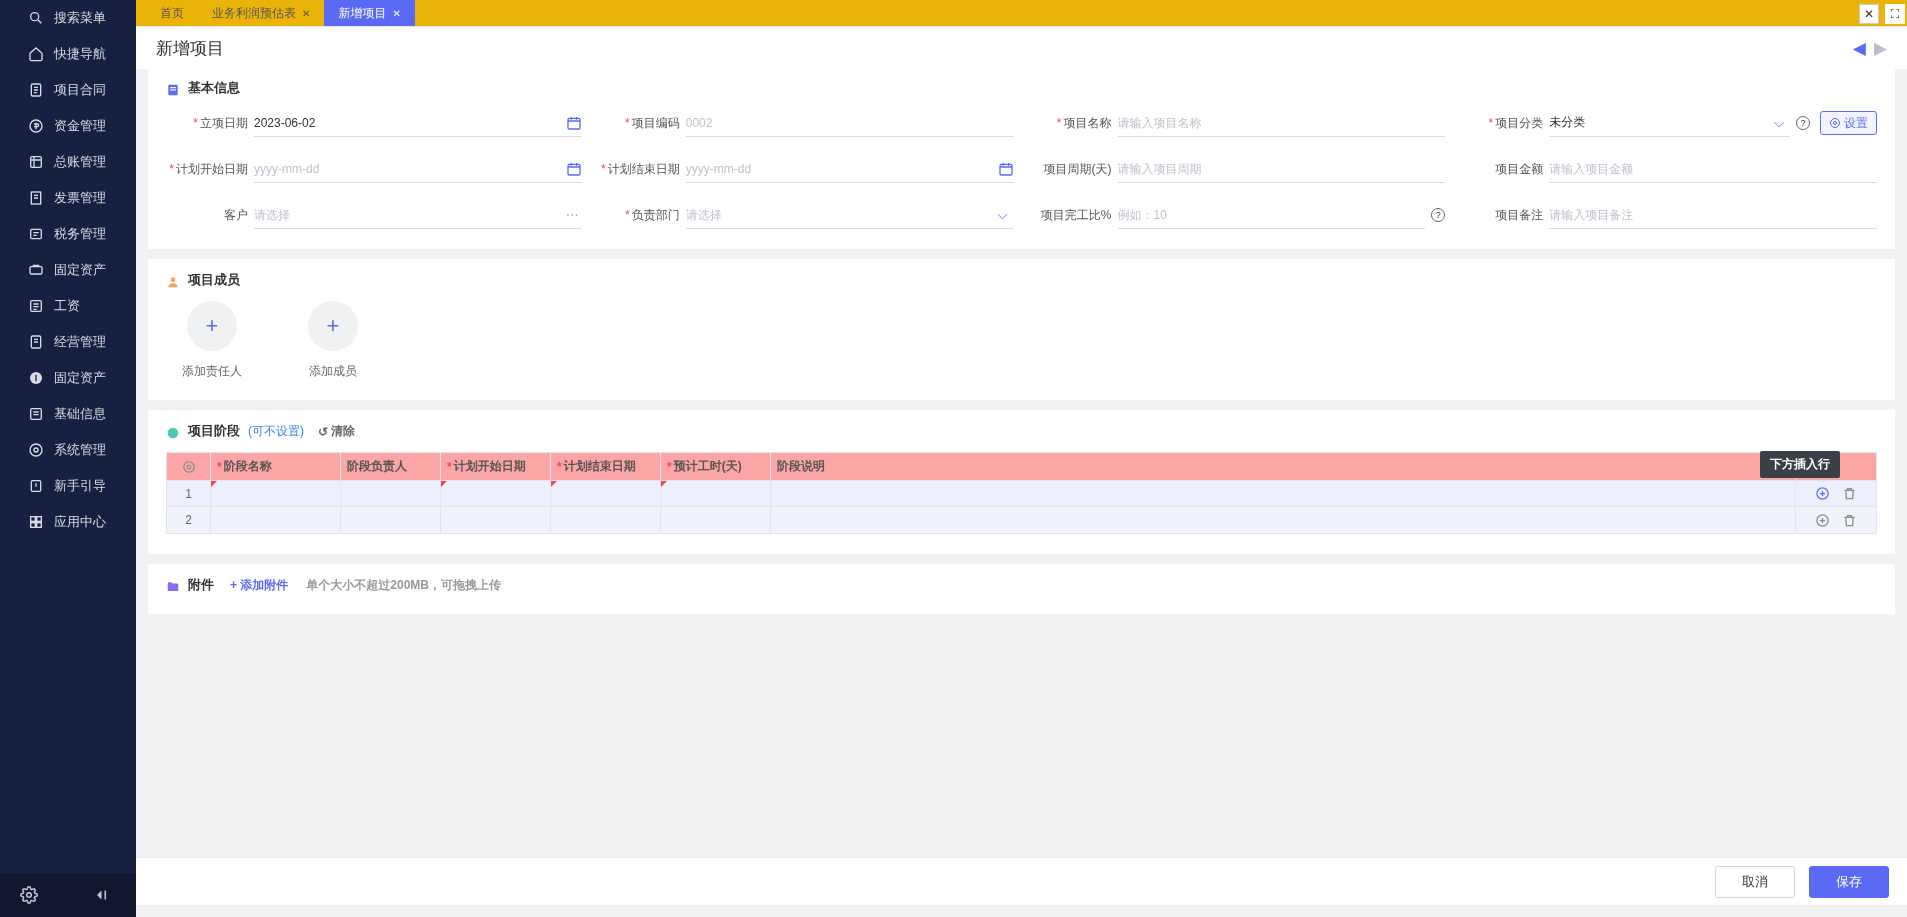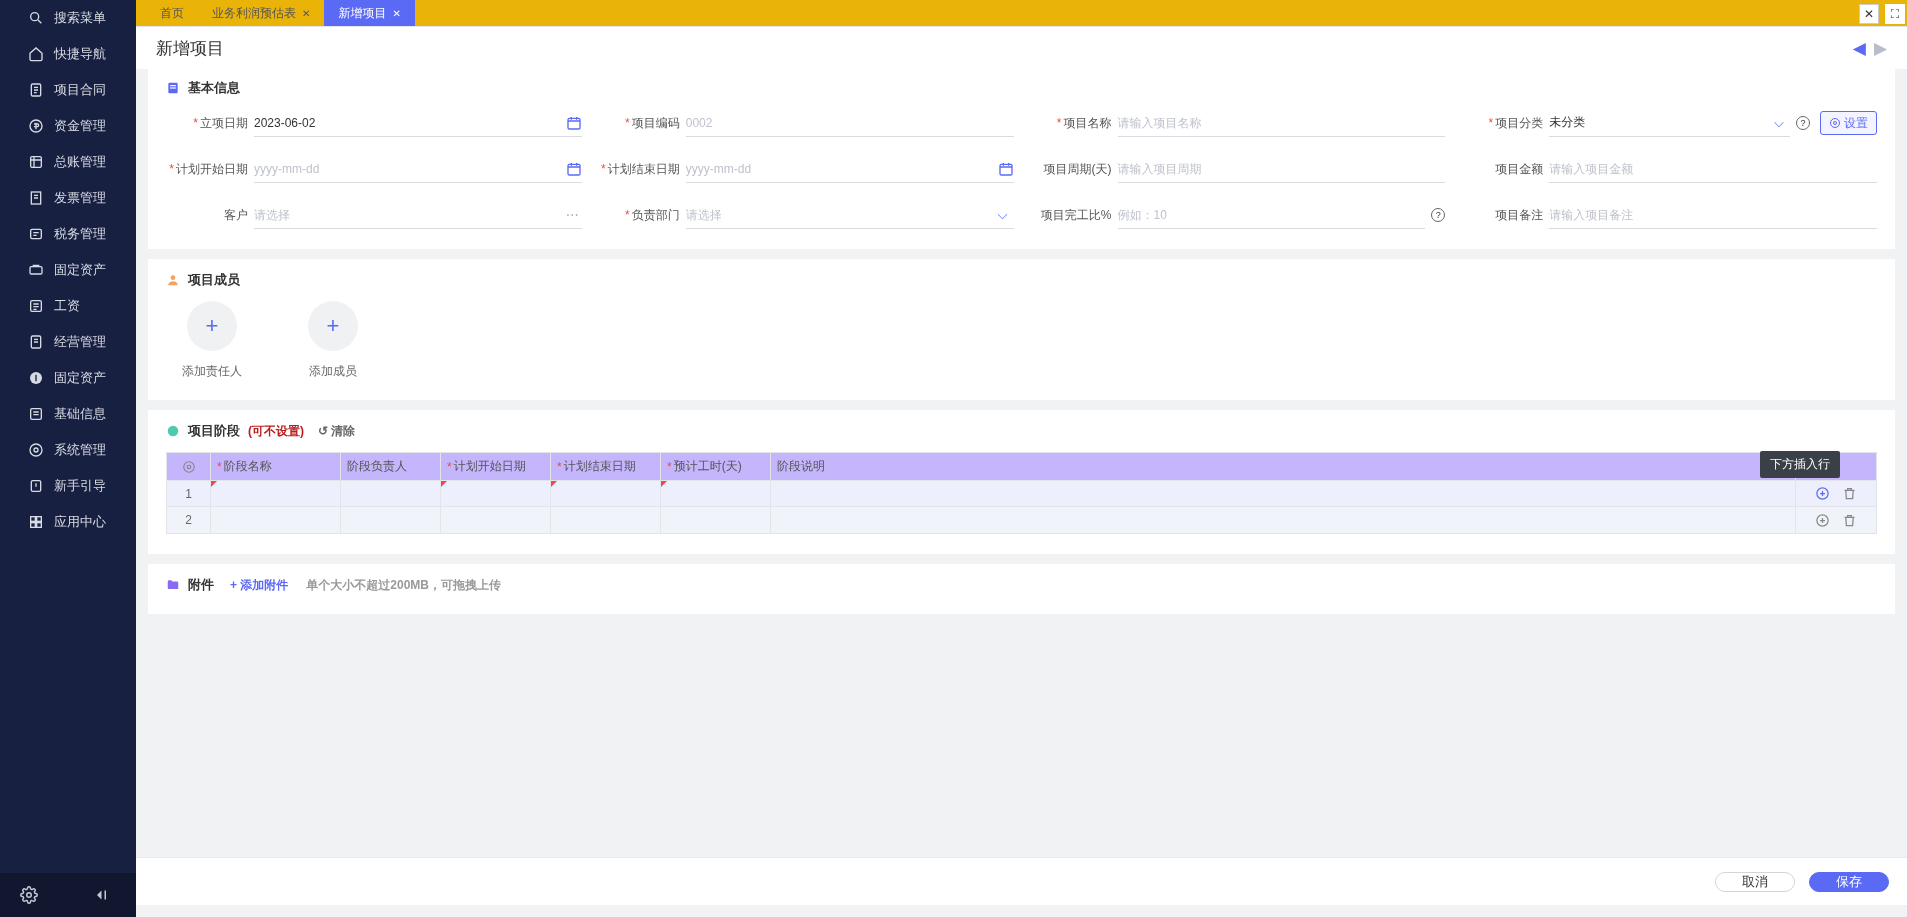--- a/index.html
+++ b/index.html
@@ -29,23 +29,23 @@
 
 .pagehead{height:42px;display:flex;align-items:center;padding:0 20px;font-size:17px;color:#333;justify-content:space-between}
 .pager{display:flex;gap:8px;color:#b9bdc9}
 .pager .pv{color:#5b6af5}
 
 
 .content{flex:1;background:#f1f2f3;padding:0 12px;overflow:auto}
 .card{background:#fff;padding:12px 18px 20px;margin-bottom:10px}
 .card:first-child{padding-top:10px}
 
-.sec-title{display:flex;align-items:center;gap:8px;font-size:13px;font-weight:600;color:#333;margin-bottom:12px}
+.sec-title{display:flex;align-items:flex-end;gap:8px;font-size:13px;font-weight:600;color:#333;margin-bottom:12px}
 .sec-ico{width:14px;height:14px;display:inline-flex}
-.sec-extra{font-size:12px;color:#b91c1c;font-weight:700}
+.sec-extra{font-size:12px;color:#3b82f6;font-weight:400}
 .sec-clear{font-size:12px;color:#666;margin-left:6px;display:inline-flex;align-items:center;gap:3px;cursor:pointer}
 
 
 .fgrid{display:grid;grid-template-columns:repeat(4,1fr);gap:18px 16px}
 .fcell{display:flex;align-items:center}
 .flabel{width:88px;text-align:right;font-size:12px;color:#555;padding-right:6px;flex-shrink:0}
 .req::before{content:"*";color:#f04848;margin-right:2px}
 .finput{flex:1;display:flex;align-items:center;border-bottom:1px solid #d9dbe2;height:28px;position:relative}
 .finput input{border:none;outline:none;width:100%;font-size:12px;color:#333;background:transparent}
 .finput input::placeholder{color:#bfc2cc}
@@ -56,21 +56,21 @@
 
 
 .members{display:flex;gap:66px;padding-left:16px}
 .mcol{display:flex;flex-direction:column;align-items:center;gap:12px}
 .mcircle{width:50px;height:50px;border-radius:50%;background:#f0f1f3;display:flex;align-items:center;justify-content:center;color:#5b6af5;font-size:22px;cursor:pointer}
 .mlabel{font-size:12px;color:#666}
 
 
 .stage-table{border:1px solid #e2e4ea;font-size:12px;position:relative}
 .strow{display:flex;align-items:stretch;border-bottom:1px solid #e2e4ea;min-height:26px}
-.strow.hdr{background:#c4b5fd;color:#555;font-weight:400;min-height:28px}
+.strow.hdr{background:#fca5a5;color:#555;font-weight:700;min-height:28px}
 .strow.sel{background:#edeffc}
 .strow:last-child{border-bottom:none}
 .stc{border-right:1px solid #e2e4ea;padding:4px 6px;display:flex;align-items:center;position:relative}
 .stc:last-child{border-right:none}
 .c-gear{width:44px;justify-content:center;color:#888}
 .c-num{width:44px;justify-content:center;color:#666}
 .c-name{width:130px}
 .c-owner{width:100px}
 .c-start{width:110px}
 .c-end{width:110px}
@@ -83,21 +83,21 @@
 .act-ico{width:15px;height:15px;cursor:pointer}
 .act-ico.del{color:#888}
 .act-ico.add.hi{color:#5b6af5}
 
 
 .att-add{color:#5b6af5;font-size:12px;margin-left:8px;cursor:pointer}
 .att-hint{color:#999;font-size:12px;margin-left:10px}
 
 
 .footer{position:absolute;right:0;bottom:12px;left:136px;height:48px;display:flex;align-items:center;justify-content:flex-end;padding-right:18px;gap:14px;background:#fff;border-top:1px solid #e8e9ed}
-.btn{height:20px;padding:7px 26px;border-radius:13px;font-size:13px;cursor:pointer;display:flex;align-items:center;border:1px solid #d4d5da;background:#fff;color:#333}
+.btn{height:32px;padding:7px 26px;border-radius:3px;font-size:13px;cursor:pointer;display:flex;align-items:center;border:1px solid #d4d5da;background:#fff;color:#333}
 .btn.primary{background:#5b6af5;border-color:#5b6af5;color:#fff}
 
 svg{width:100%;height:100%}
 </style>
 </head>
 <body>
 
 <div class="app">
 
   <div class="sidebar">

